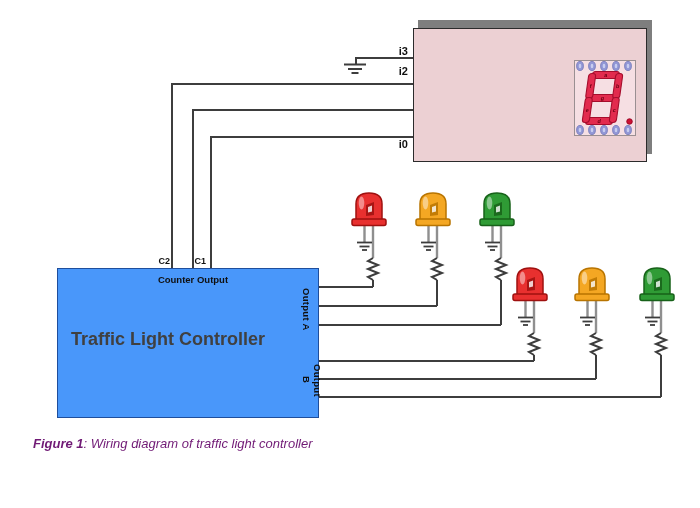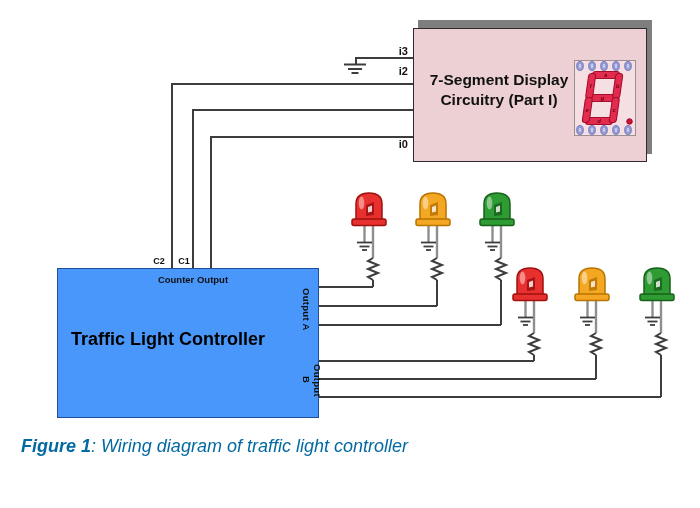--- a/index.html
+++ b/index.html
@@ -26,42 +26,42 @@
     background:var(--blue-bg,#4997fa);
     border:1.5px solid var(--blue-border,#1f4e9c);
     box-sizing:border-box;
   }
   .counter-label{
     position:absolute;left:72px;top:5px;width:126px;text-align:center;
     font-weight:bold;font-size:9.5px;color:#101010;
   }
   .ctrl-title{
     position:absolute;left:5px;top:60px;width:210px;text-align:center;
-    font-weight:bold;font-size:18px;color:#000000;
+    font-weight:bold;font-size:18px;color:#404040;
   }
   .out-label{
     position:absolute;left:243px;writing-mode:vertical-rl;
     font-weight:bold;font-size:9.5px;color:#101010;letter-spacing:.3px;
   }
   .out-a{top:17px;height:46px;text-align:center;}
   .out-b{top:90px;height:42px;text-align:center;}
   
   .pin-label{
-    position:absolute;width:22px;text-align:center;
+    position:absolute;width:22px;text-align:right;
     font-weight:bold;font-size:9px;color:#101010;
   }
   .in-label{
     position:absolute;width:24px;text-align:right;
     font-weight:bold;font-size:11px;color:#101010;
   }
   
   .wires{position:absolute;left:0;top:0;}
   
   .caption{
-    position:absolute;left:21px;top:436px;font-size:18px;font-style:italic;color:#0369a1;
+    position:absolute;left:33px;top:436px;font-size:13px;font-style:italic;color:#701a75;
   }
   .caption b{font-weight:bold;}
   .seg-label-txt{font:bold 5.5px "Liberation Sans",sans-serif;fill:#6b0012;}
 </style>
 </head>
 <body>
 
 <div id="canvas">
 
   <svg class="wires" width="700" height="508">
@@ -83,28 +83,24 @@
       <line x1="351.5" y1="73" x2="358.5" y2="73"></line>
     </g>
   </svg>
 
   <div class="in-label" style="left:384px;top:45px;">i3</div>
   <div class="in-label" style="left:384px;top:65px;">i2</div>
   <div class="in-label" style="left:400px;top:97px;">i1</div>
   <div class="in-label" style="left:384px;top:138px;">i0</div>
 
   <div class="pin-label" style="left:148px;top:256px;">C2</div>
-  <div class="pin-label" style="left:173px;top:256px;">C1</div>
+  <div class="pin-label" style="left:184px;top:256px;">C1</div>
   <div class="pin-label" style="left:187px;top:266px;">C0</div>
 
   <div class="seg-box">
-    <div class="seg-title">
-      <div>7-Segment Display</div>
-      <div>Circuitry (Part I)</div>
-    </div>
     <svg class="seg-display" width="62" height="76" viewBox="0 0 62 76">
       <rect x="0.5" y="0.5" width="61" height="75" fill="#f6dfe3" stroke="#9a8f92" stroke-width="1"></rect>
       <g fill="#9297d6" stroke="#7277b8" stroke-width="0.8">
         <ellipse cx="6" cy="6" rx="3.4" ry="4.6"></ellipse>
           <ellipse cx="18" cy="6" rx="3.4" ry="4.6"></ellipse>
         <ellipse cx="30" cy="6" rx="3.4" ry="4.6"></ellipse>
           <ellipse cx="42" cy="6" rx="3.4" ry="4.6"></ellipse>
         <ellipse cx="54" cy="6" rx="3.4" ry="4.6"></ellipse>
       </g>
       <g fill="#9297d6" stroke="#7277b8" stroke-width="0.8">

